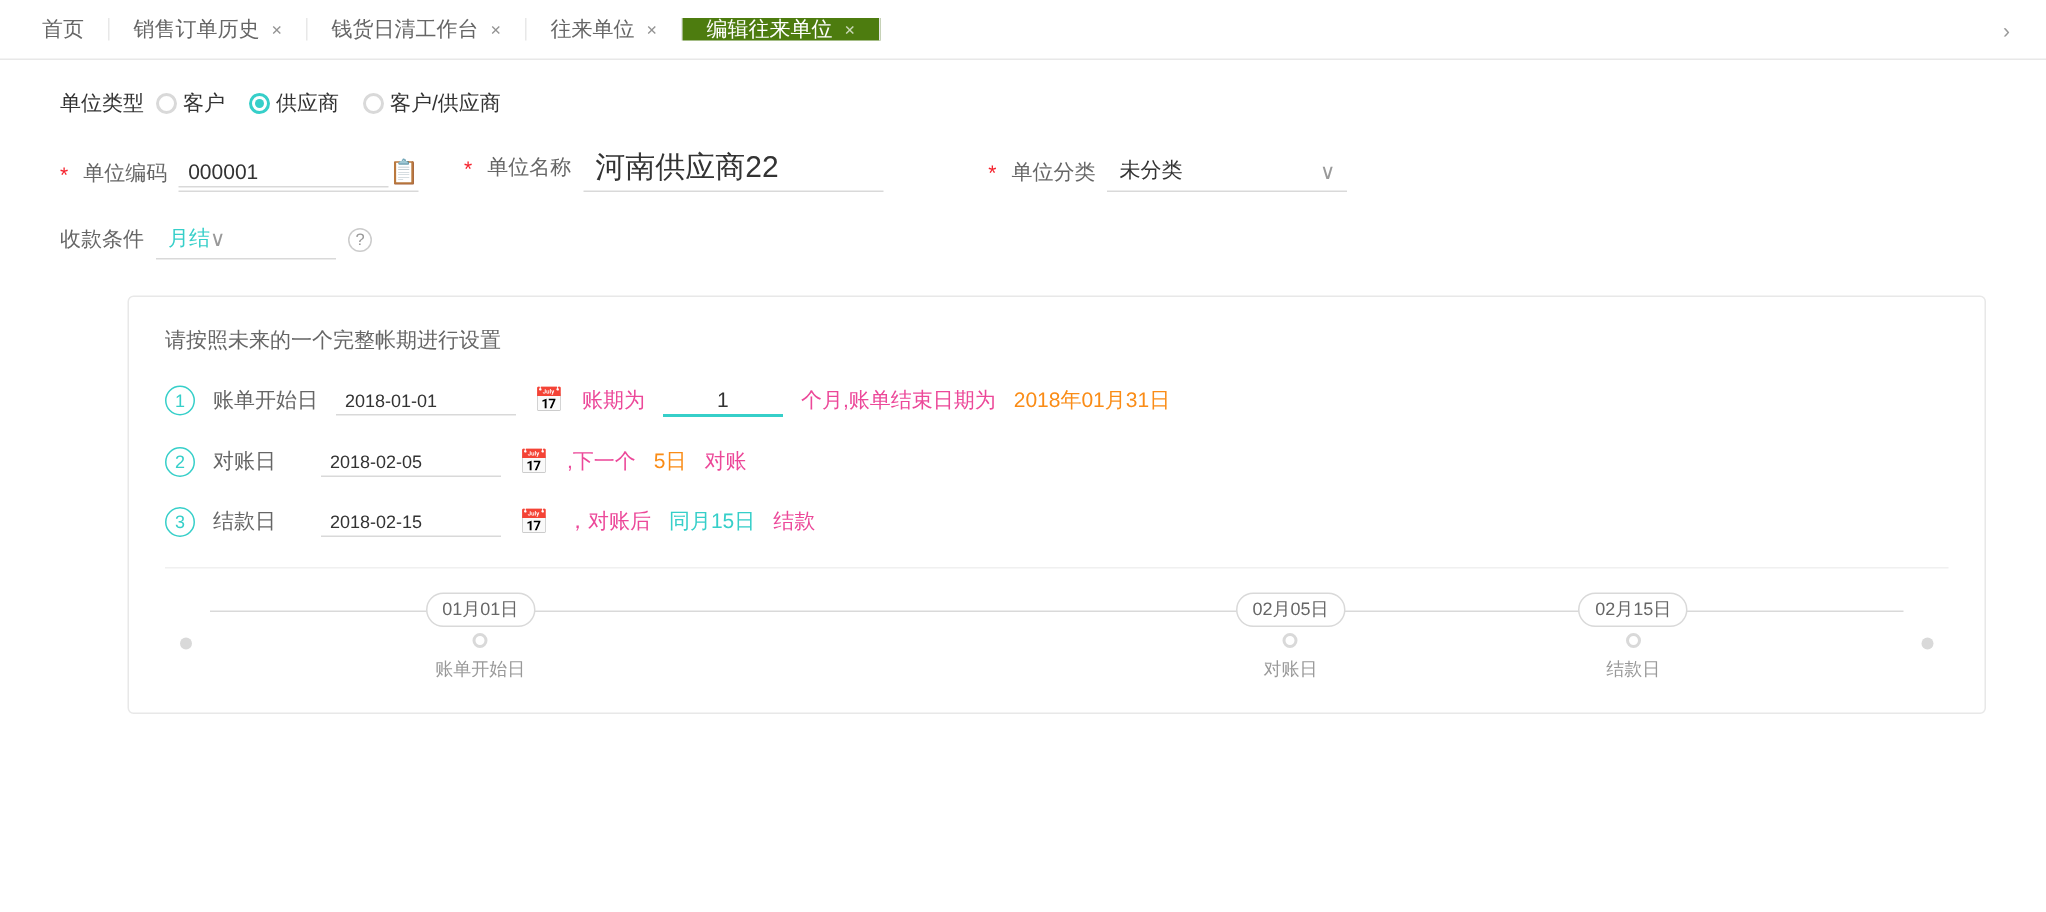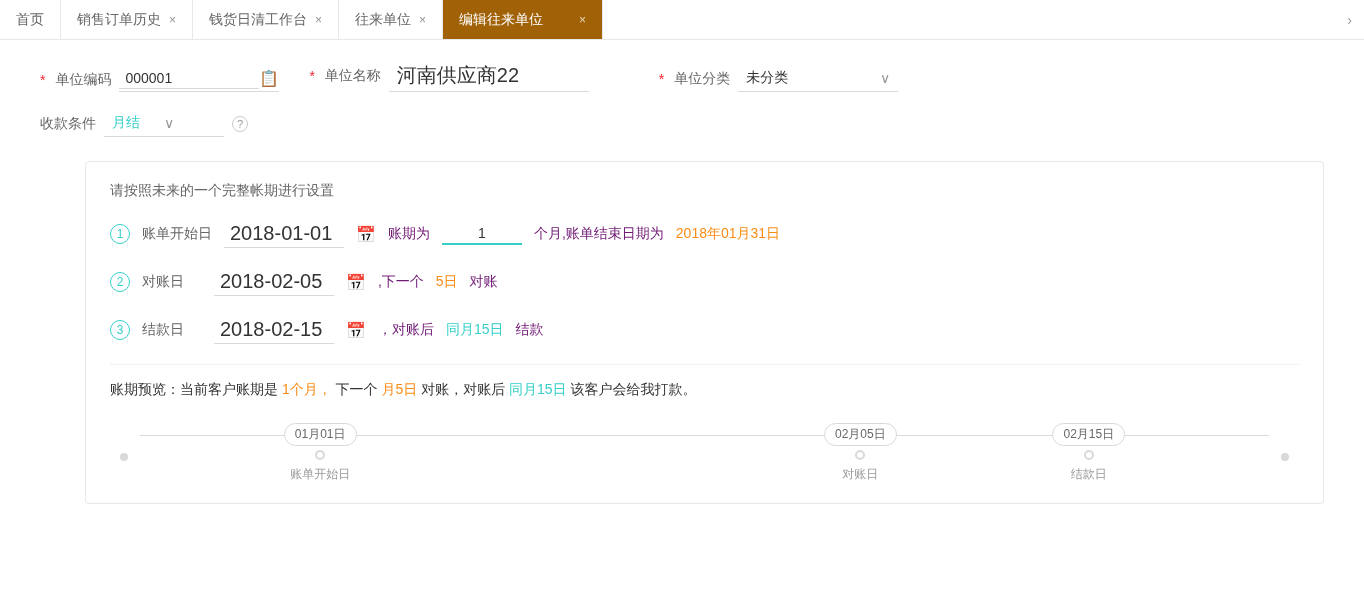--- a/index.html
+++ b/index.html
@@ -5,38 +5,37 @@
     * { box-sizing: border-box; margin: 0; padding: 0; }
     body { font-family: 'PingFang SC', 'Microsoft YaHei', sans-serif; font-size: 14px; color: #333; background: #f5f5f5; }
     
     
     .tabs-bar {
       display: flex;
       align-items: center;
       background: #fff;
       border-bottom: 1px solid #e8e8e8;
       height: 40px;
-      padding: 0;
+      padding: 12px;
     }
     .tab-item {
       display: flex;
       align-items: center;
       padding: 0 16px;
       height: 100%;
       cursor: pointer;
       border-right: 1px solid #e8e8e8;
       font-size: 14px;
       color: #666;
       position: relative;
       white-space: nowrap;
     }
     .tab-item.active {
-      background: #a16207;
+      background: #4d7c0f;
       color: #fff;
-      gap: 28px;
     }
     .tab-item .close-icon {
       margin-left: 8px;
       font-size: 12px;
       opacity: 0.7;
     }
     .tab-item.active .close-icon { color: #fff; }
     .tabs-arrow {
       margin-left: auto;
       padding: 0 12px;
@@ -127,21 +126,21 @@
     }
 
     
     .select-field {
       display: flex;
       align-items: center;
       border-bottom: 1px solid #d9d9d9;
       padding: 4px 8px;
       cursor: pointer;
       min-width: 120px;
-      gap: 24px;
+      gap: 0;
     }
 
     
     .cal-icon {
       color: #36cfc9;
       cursor: pointer;
       font-size: 16px;
     }
 
     
@@ -180,26 +179,26 @@
     .step-label {
       color: #666;
       white-space: nowrap;
       min-width: 60px;
     }
     .step-date-input {
       border: none;
       border-bottom: 1px solid #d9d9d9;
       outline: none;
       padding: 2px 6px;
-      font-size: 20px;
+      font-size: 12px;
       color: #333;
       width: 120px;
       background: transparent;
     }
-    .step-desc { color: #701a75; }
+    .step-desc { color: #ec4899; }
     .highlight-orange { color: #fa8c16; }
     .highlight-teal { color: #36cfc9; }
 
     .period-input {
       border: none;
       border-bottom: 2px solid #36cfc9;
       outline: none;
       padding: 2px 6px;
       font-size: 14px;
       color: #333;
@@ -288,20 +287,39 @@
   </div>
   <div class="tab-item active">
     <span>编辑往来单位</span>
     <span class="close-icon">×</span>
   </div>
   <div class="tabs-arrow">›</div>
 </div>
 
 <div class="main-content">
 
+  <div class="form-row" style="margin-bottom:18px;">
+    <div class="form-group">
+      <span>单位类型</span>
+      <div class="radio-group">
+        <div class="radio-item">
+          <div class="radio-circle"></div>
+          <span>客户</span>
+        </div>
+        <div class="radio-item">
+          <div class="radio-circle checked"></div>
+          <span>供应商</span>
+        </div>
+        <div class="radio-item">
+          <div class="radio-circle"></div>
+          <span>客户/供应商</span>
+        </div>
+      </div>
+    </div>
+  </div>
 
   <div class="form-row" style="margin-bottom:18px; align-items:flex-end;">
     <div class="form-group">
       <span class="required-star">*</span>
       <span style="color:#666;">单位编码</span>
       <div class="input-with-icon">
         <input type="text" class="" value="000001" style="border-top: none; border-right: none; border-left: none; border-image: initial; border-bottom: 1px solid rgb(217, 217, 217); outline: none; font-size: 14px; width: 140px; background: transparent; padding: 2px 6px;">
         <span class="cal-icon">📋</span>
       </div>
     </div>
@@ -359,29 +377,20 @@
       <div class="step-num">3</div>
       <span class="step-label">结款日</span>
       <input type="text" class="step-date-input" value="2018-02-15" style="">
       <span class="cal-icon">📅</span>
       <span class="step-desc">，对账后</span>
       <span class="highlight-teal">同月15日</span>
       <span class="step-desc">结款</span>
     </div>
 
     <div style="margin-top:20px;padding-top:16px;border-top:1px solid #f0f0f0;">
-      <div class="preview-text">
-        <span>账期预览：当前客户账期是</span>
-        <span class="highlight-orange">1个月，</span>
-        <span>下一个</span>
-        <span class="highlight-orange">月5日</span>
-        <span>对账，对账后</span>
-        <span class="highlight-teal">同月15日</span>
-        <span>该客户会给我打款。</span>
-      </div>
 
       <div style="position:relative; margin: 0 10px;">
         <div class="timeline-line"></div>
         <div style="display:flex; align-items:center; position:relative; z-index:1;">
 
           <div style="margin-top:8px;">
             <div style="width:8px;height:8px;border-radius:50%;background:#d9d9d9;"></div>
           </div>
           <div style="flex:1;"></div>
 

